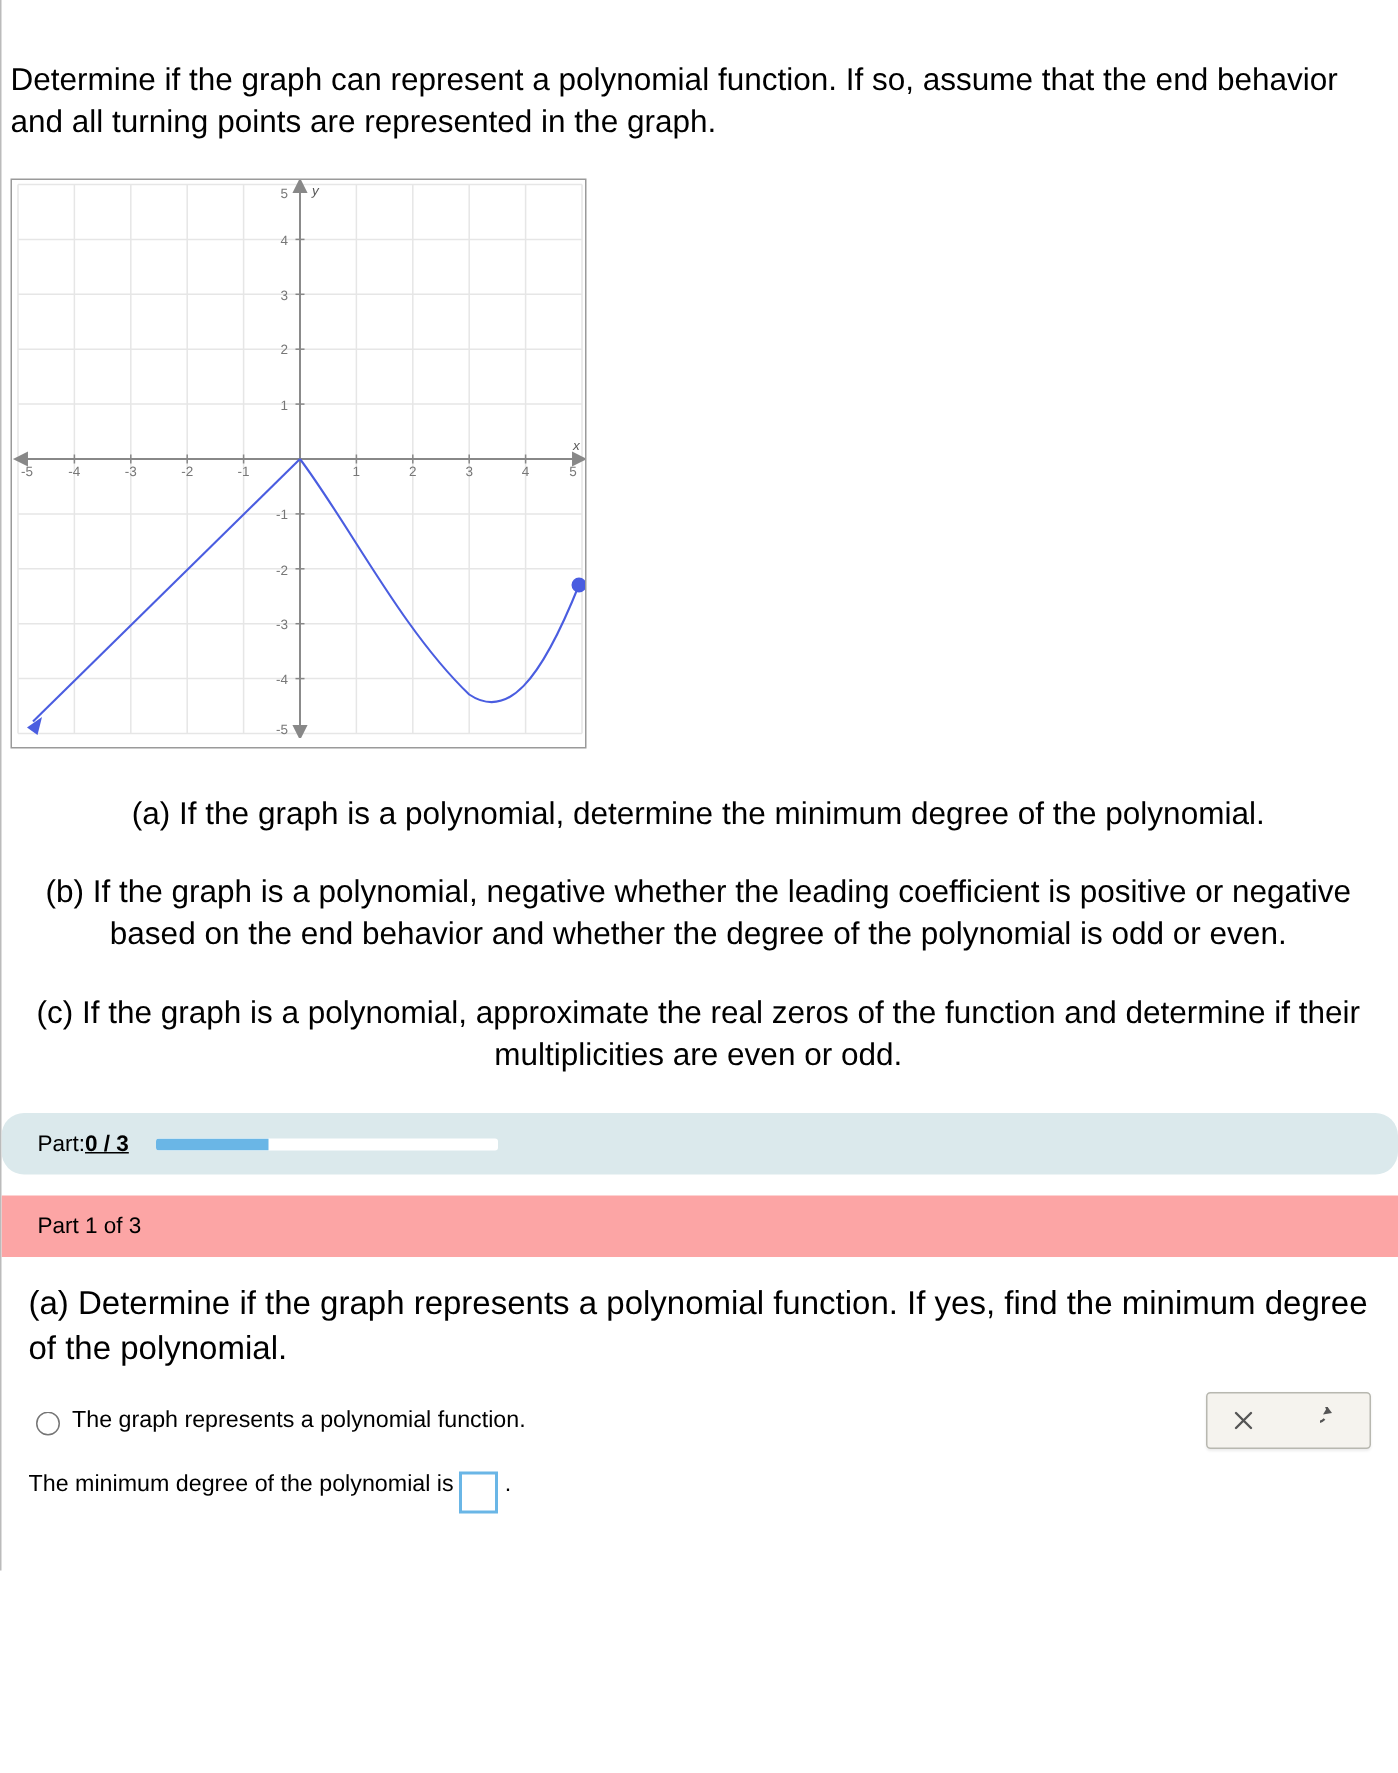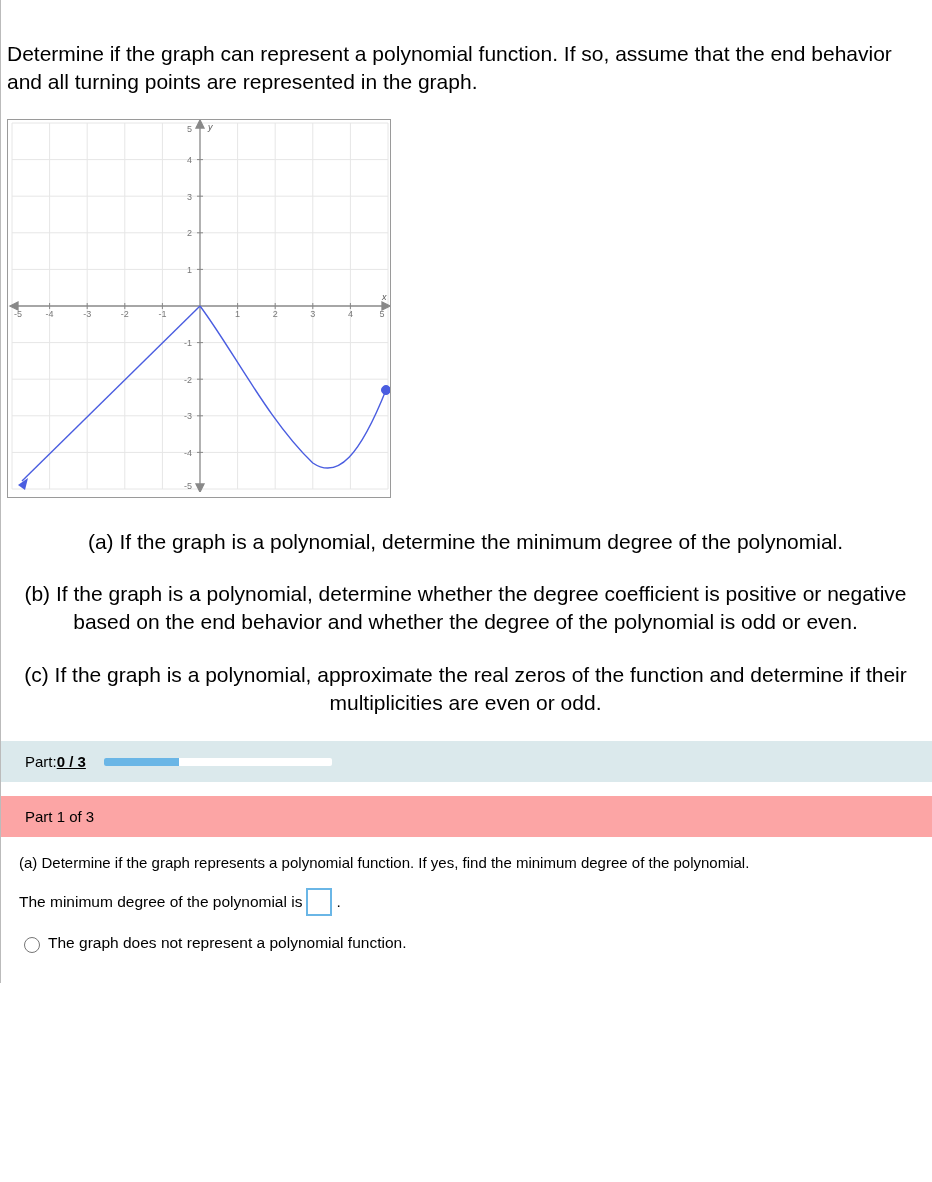--- a/index.html
+++ b/index.html
@@ -27,20 +27,21 @@
     line-height: 1.35;
     text-align: center;
   }
   .part-progress {
     background: #dbe9ec;
     padding: 12px 24px;
     font-size: 15px;
     display: flex;
     align-items: center;
     margin-bottom: 14px;
+    border-radius: 15px;
   }
   .part-progress b { font-weight: bold; text-decoration: underline; }
   .progress-track {
     margin-left: 18px;
     width: 228px;
     height: 8px;
     background: #fff;
     border-radius: 2px;
     overflow: hidden;
   }
@@ -51,40 +52,40 @@
   .part-header {
     background: #fca5a5;
     padding: 12px 24px;
     font-size: 15px;
     margin-bottom: 16px;
   }
   .part-body {
     padding: 0 18px;
   }
   .part-prompt {
-    font-size: 15px;
+    font-size: 22px;
     line-height: 1.35;
     margin-bottom: 14px;
   }
   .option-row {
     font-size: 15.5px;
     display: flex;
     align-items: center;
     margin: 10px 0;
   }
   .option-row input[type=radio] {
     width: 16px;
     height: 16px;
     margin-right: 8px;
   }
   .fill-row {
     font-size: 15.5px;
     margin: 14px 0 18px 0;
     display: flex;
-    align-items: center;
+    align-items: flex-start;
   }
   .fill-box {
     display: inline-block;
     width: 26px;
     height: 28px;
     border: 2px solid #6ab6e6;
     margin: 0 4px;
     vertical-align: middle;
   }
   .toolbox {
@@ -215,40 +216,57 @@
       <path d="M 192 186 
                C 225 230, 260 300, 304.8 343
                C 330 360, 352 335, 378 270" stroke="#4a5de0" stroke-width="1.4" fill="none"></path>
 
       <circle cx="378" cy="270" r="4.5" fill="#4a5de0" stroke="#4a5de0"></circle>
     </svg>
   </div>
 </div>
 
 <div class="sub-question">(a) If the graph is a polynomial, determine the minimum degree of the polynomial.</div>
-<div class="sub-question">(b) If the graph is a polynomial, determine whether the degree coefficient is positive or negative based on the end behavior and whether the degree of the polynomial is odd or even.</div>
+<div class="sub-question">(b) If the graph is a polynomial, negative whether the leading coefficient is positive or negative based on the end behavior and whether the degree of the polynomial is odd or even.</div>
 <div class="sub-question">(c) If the graph is a polynomial, approximate the real zeros of the function and determine if their multiplicities are even or odd.</div>
 
 <div class="part-progress">
   <span>Part: </span>
   <b>0 / 3</b>
   <div class="progress-track">
     <div class="progress-fill" style="width:33%"></div>
   </div>
 </div>
 
 <div class="part-header">Part 1 of 3</div>
 
 <div class="part-body">
   <div class="part-prompt">(a) Determine if the graph represents a polynomial function. If yes, find the minimum degree of the polynomial.</div>
 
+  <div class="toolbox-wrap">
+    <div class="option-col">
+      <label class="option-row">
+        <input type="radio" name="polychoice" style="">
+        <span>The graph represents a polynomial function.</span>
+      </label>
+    </div>
+    <div class="toolbox">
+      <span class="tool-icon">
+        <svg width="16" height="16" viewBox="0 0 16 16">
+            <path d="M3 3 L13 13 M13 3 L3 13" stroke="#555" stroke-width="1.6" fill="none" stroke-linecap="round"></path>
+          </svg>
+      </span>
+      <span class="tool-icon">
+        <svg width="18" height="18" viewBox="0 0 18 18">
+            <path d="M5 3 A7 7 0 1 0 3 8" stroke="#555" stroke-width="1.6" fill="none"></path>
+            <polygon points="5,0 8,4 2,5" fill="#555"></polygon>
+          </svg>
+      </span>
+    </div>
+  </div>
 
   <div class="fill-row">
     <span>The minimum degree of the polynomial is </span>
     <span class="fill-box"></span>
     <span>.</span>
   </div>
 
-  <label class="option-row">
-    <input type="radio" name="polychoice" style="">
-    <span>The graph does not represent a polynomial function.</span>
-  </label>
 </div>
 
 </body></html>

